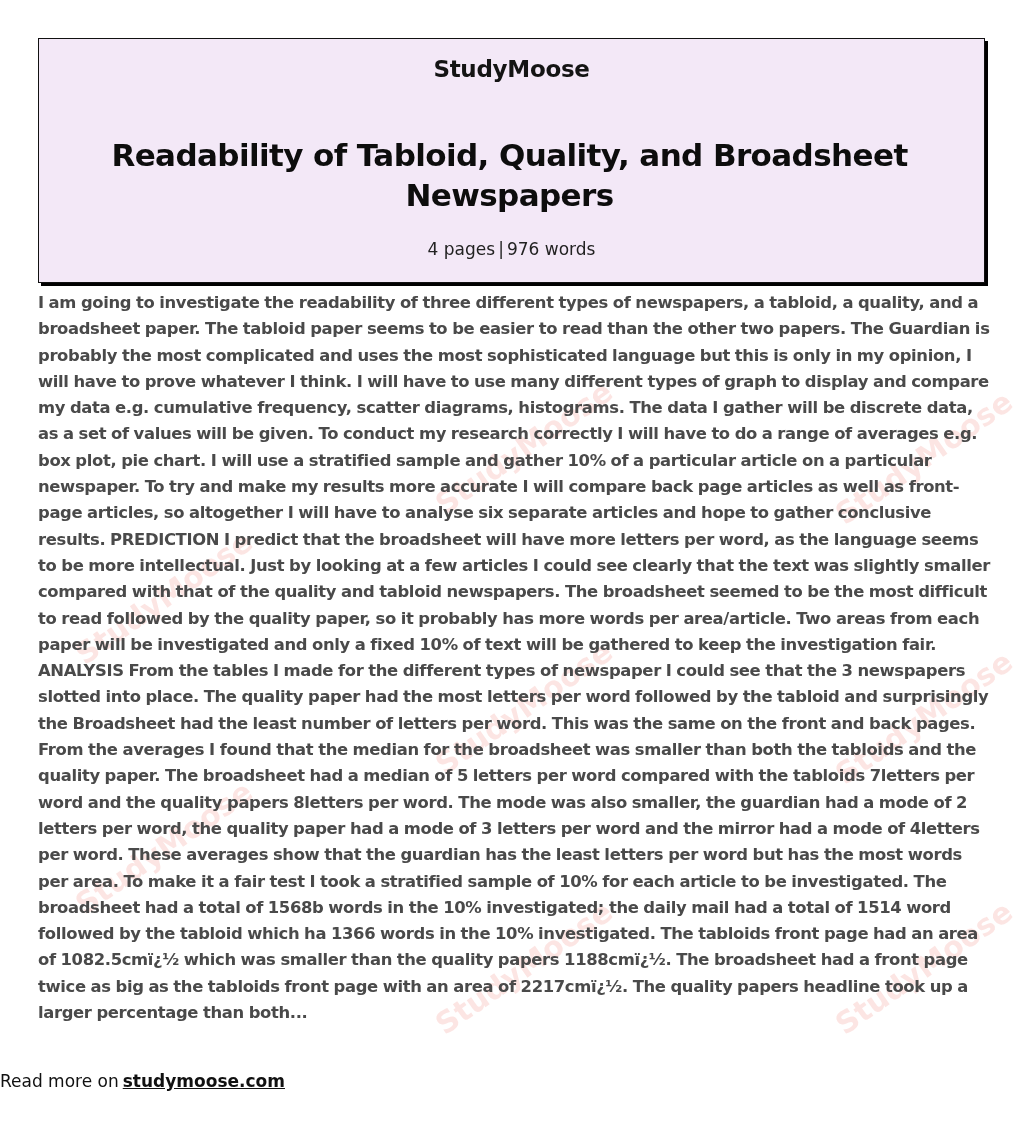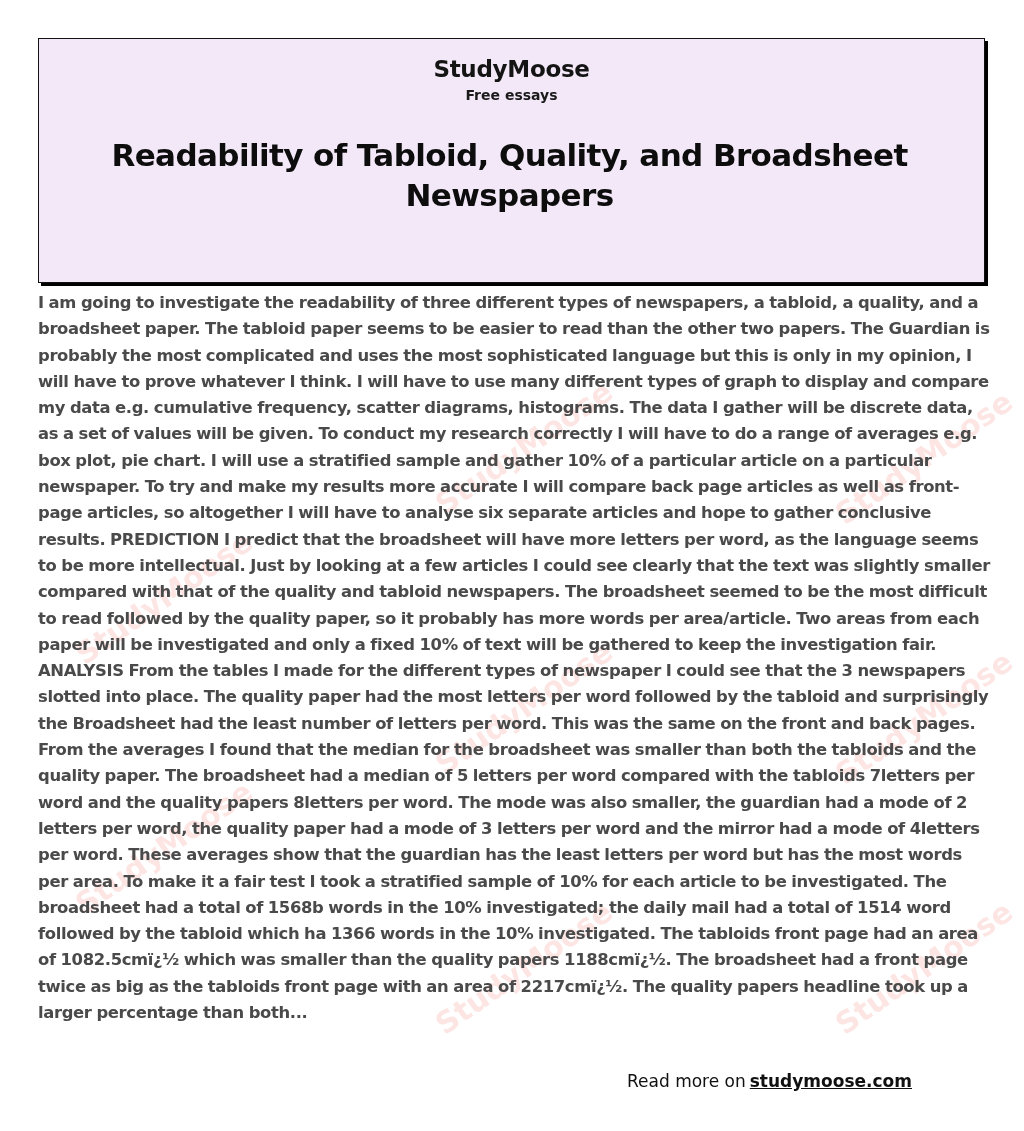--- a/index.html
+++ b/index.html
@@ -109,41 +109,43 @@
       font-weight: bold;
     }
     .essay-body p {
       margin: 0;
     }
     .footer {
       position: absolute;
       left: 0;
       right: 0;
       top: 1071px;
-      text-align: right;
+      text-align: left;
       font-family: "DejaVu Sans", sans-serif;
       font-size: 17px;
       color: #111111;
     }
     .footer .site-link {
       font-weight: bold;
       text-decoration: underline;
       color: #111111;
       margin-left: 4px;
     }
   </style>
 </head>
 <body>
 
 <div class="page">
 
   <div class="header-card">
     <div class="brand-name">StudyMoose</div>
-    <div class="brand-tagline">Free essays</div>
     <div class="doc-title">Readability of Tabloid, Quality, and Broadsheet Newspapers</div>
+    <div class="doc-meta">
+      <span>4 pages</span><span class="sep">|</span><span>976 words</span>
+    </div>
   </div>
 
   <div class="watermarks">
     <span class="wm" style="left:60px; top:290px;">StudyMoose</span>
     <span class="wm" style="left:420px; top:140px;">StudyMoose</span>
     <span class="wm" style="left:820px; top:150px;">StudyMoose</span>
     <span class="wm" style="left:420px; top:400px;">StudyMoose</span>
     <span class="wm" style="left:820px; top:410px;">StudyMoose</span>
     <span class="wm" style="left:60px; top:540px;">StudyMoose</span>
     <span class="wm" style="left:420px; top:660px;">StudyMoose</span>

